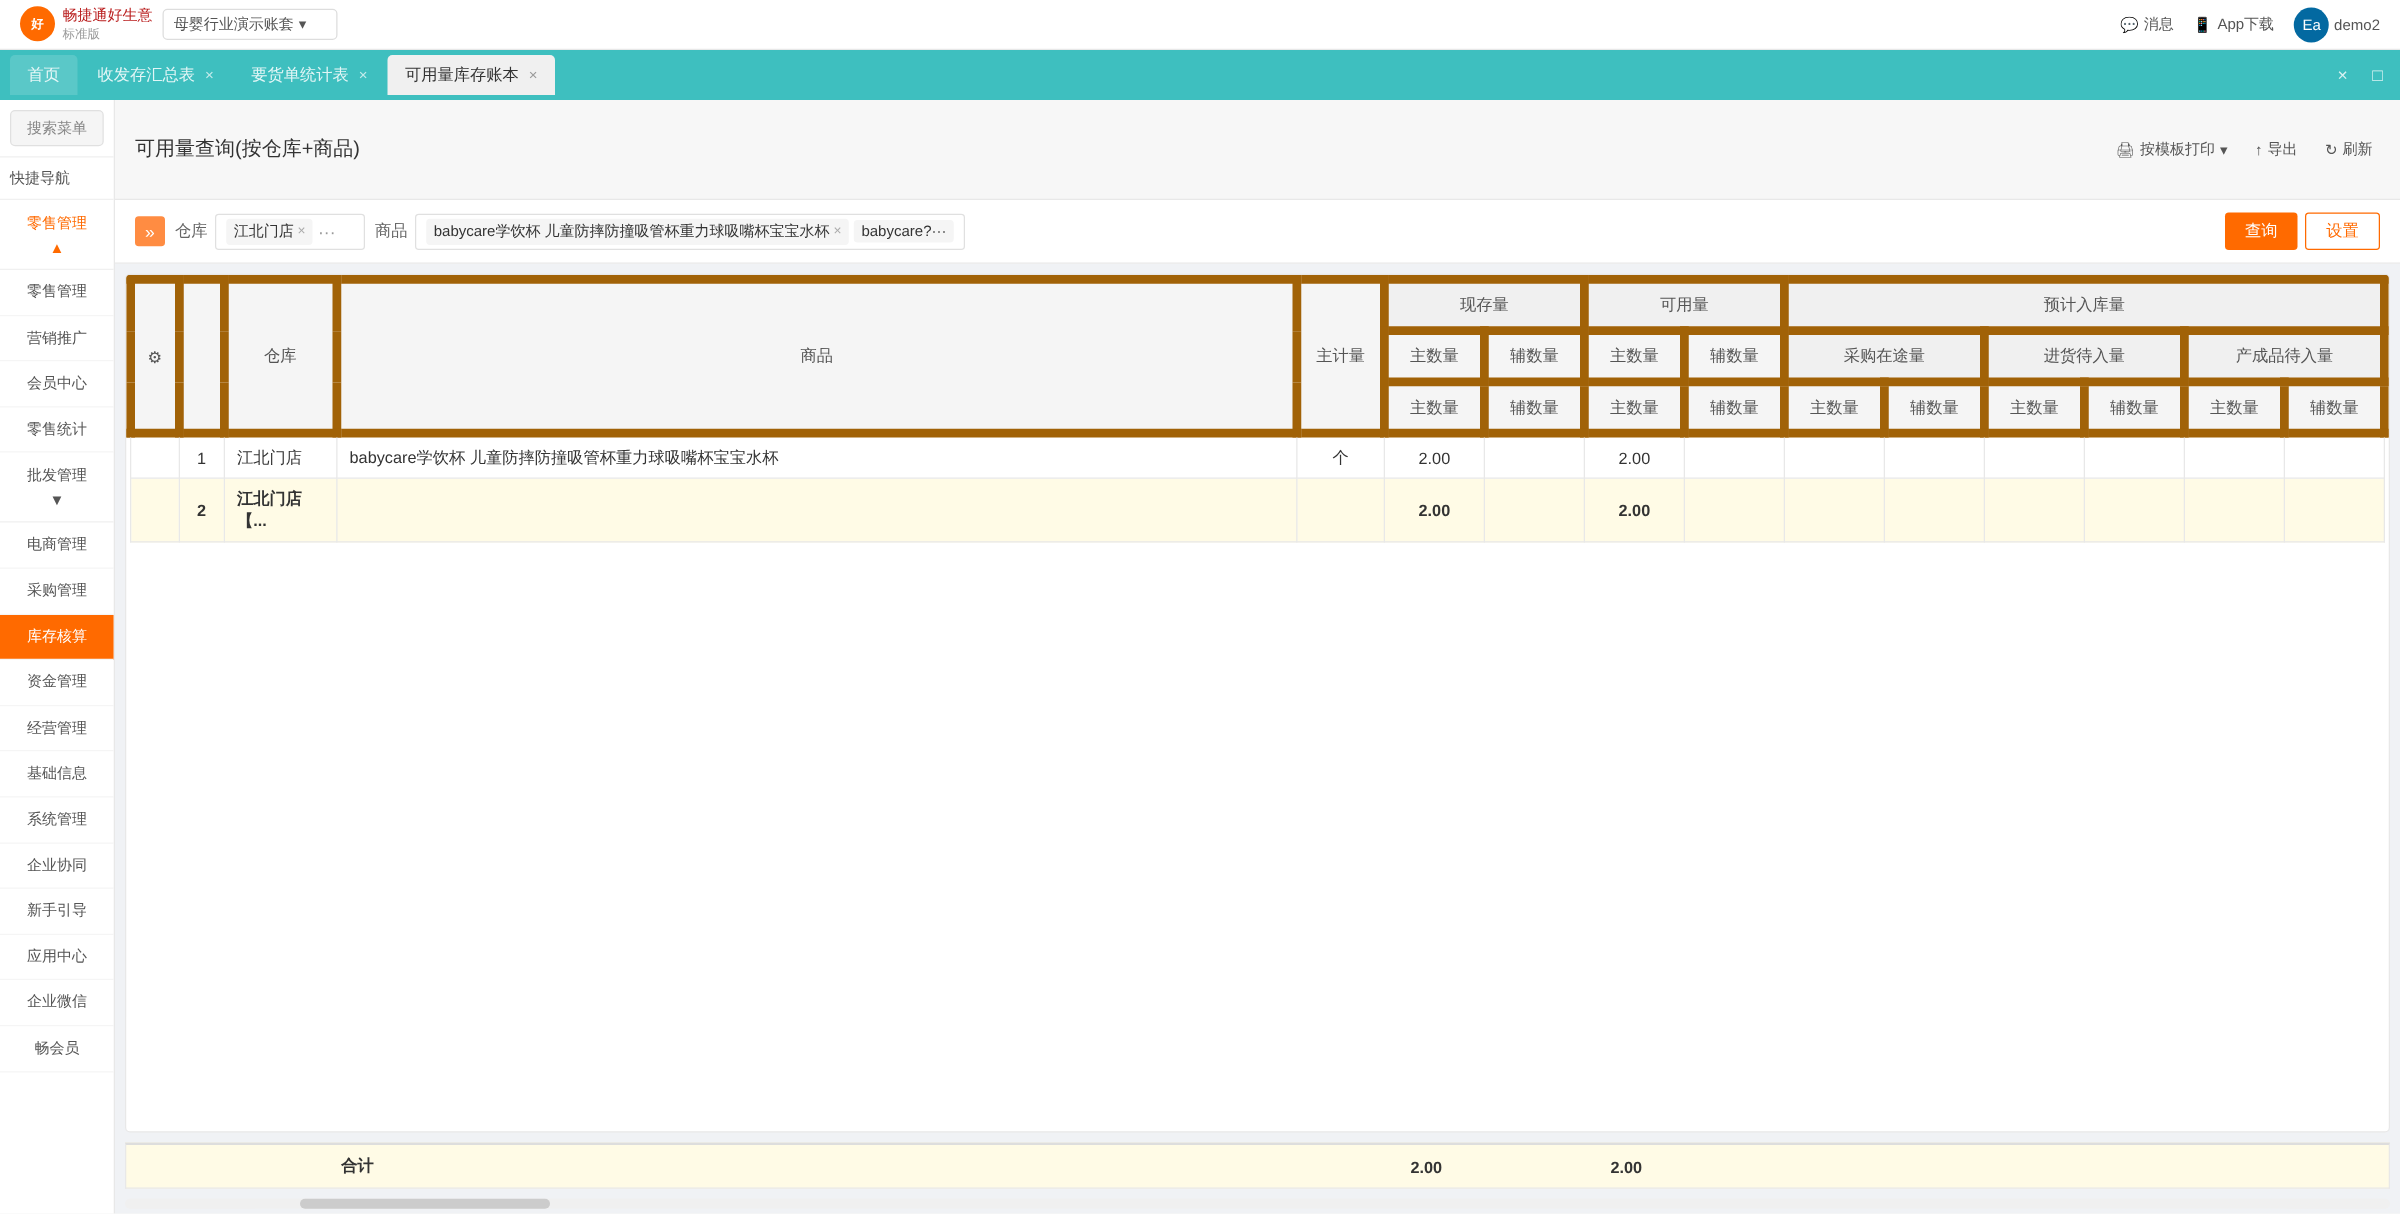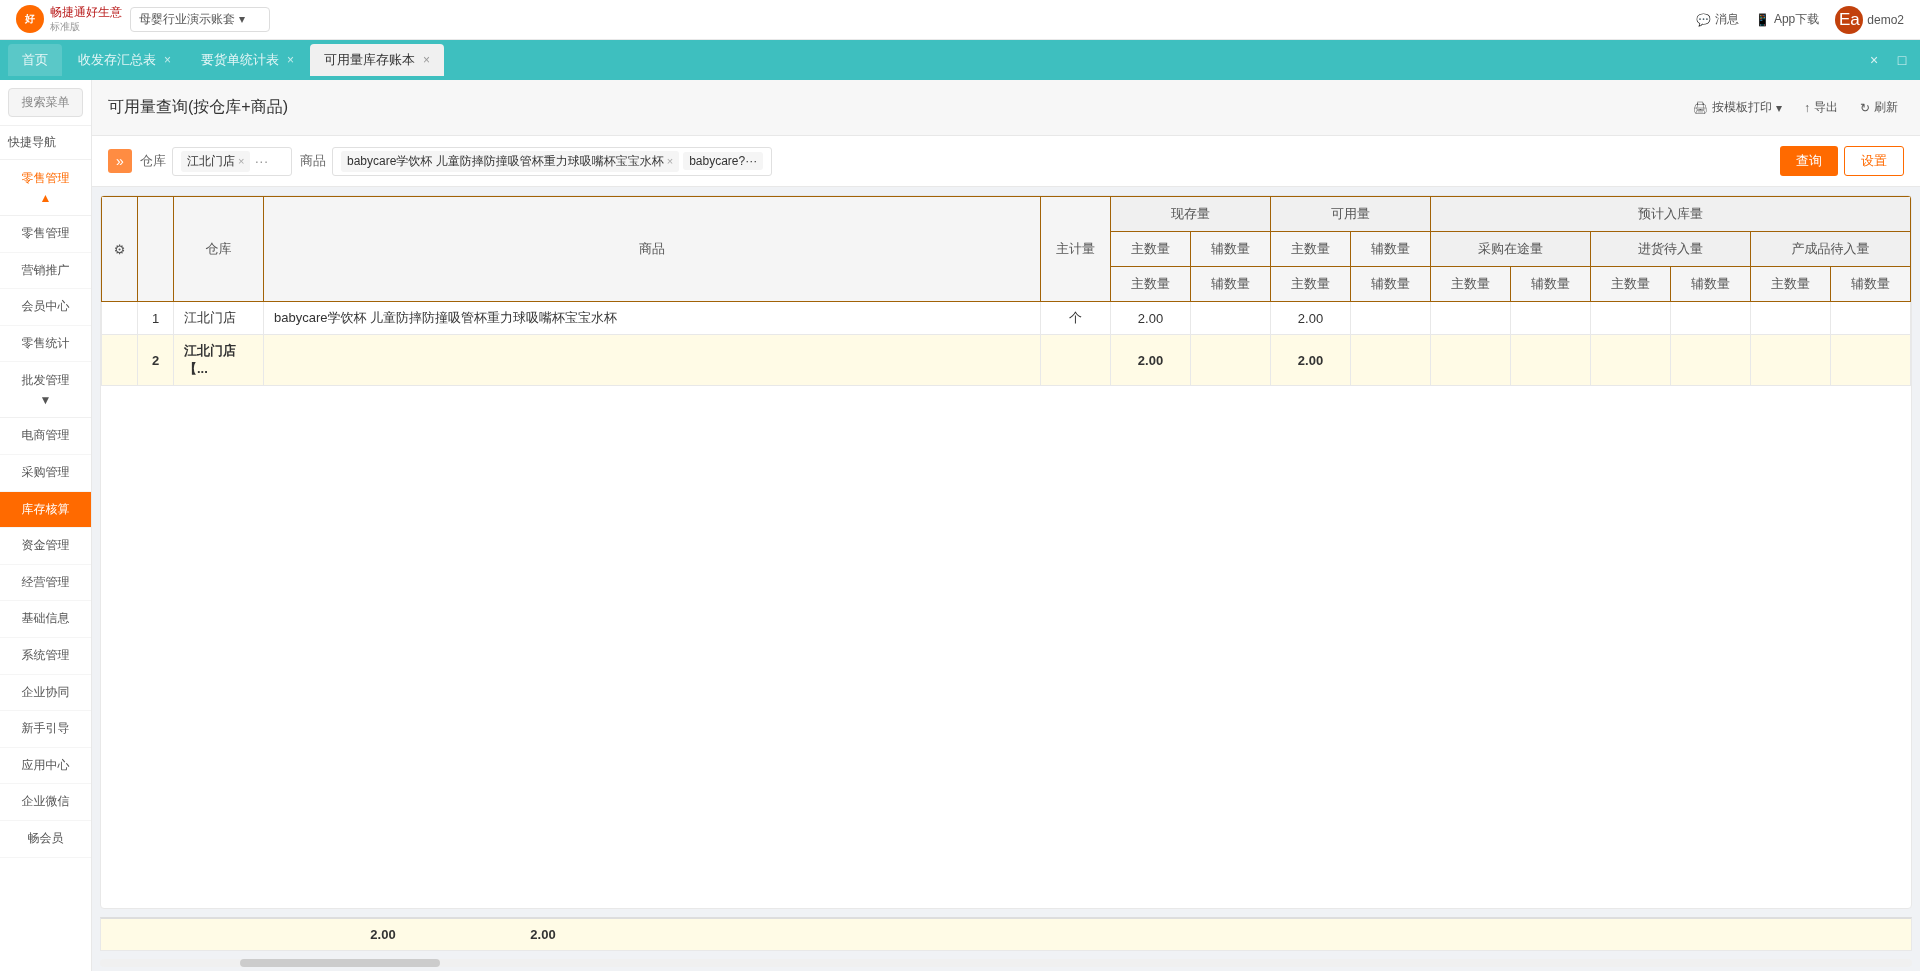--- a/index.html
+++ b/index.html
@@ -21,21 +21,21 @@
     .logo-icon { width: 28px; height: 28px; background: #ff6a00; border-radius: 50%; display: flex; align-items: center; justify-content: center; color: white; font-size: 10px; font-weight: bold; }
     .logo-text { font-size: 12px; color: #b91c1c; line-height: 1.2; }
     .logo-sub { font-size: 10px; color: #999; }
     .industry-selector {
       display: flex; align-items: center; gap: 4px;
       border: 1px solid #ddd; border-radius: 4px; padding: 3px 8px;
       cursor: pointer; color: #555; font-size: 12px; min-width: 140px;
     }
     .top-bar-right { display: flex; align-items: center; gap: 16px; }
     .top-bar-action { display: flex; align-items: center; gap: 4px; color: #555; font-size: 12px; cursor: pointer; }
-    .avatar { width: 28px; height: 28px; border-radius: 50%; background: #c2410c; display: flex; align-items: center; justify-content: center; color: white; font-size: 17px; }
+    .avatar { width: 28px; height: 28px; border-radius: 50%; background: #0369a1; display: flex; align-items: center; justify-content: center; color: white; font-size: 12px; }
 
     
     .nav-tabs {
       height: 40px;
       background: #3ebfbf;
       display: flex;
       align-items: center;
       padding: 0 8px;
       flex-shrink: 0;
       gap: 2px;
@@ -102,21 +102,21 @@
       flex: 1;
       display: flex;
       flex-direction: column;
       overflow: hidden;
       background: #f0f2f5;
     }
 
     
     .page-header {
       background: #f7f7f7;
-      padding: 16px 16px;
+      padding: 28px 16px;
       display: flex;
       align-items: center;
       justify-content: space-between;
       border-bottom: 1px solid #e8e8e8;
     }
     .page-title { font-size: 16px; color: #333; font-weight: normal; }
     .page-actions { display: flex; align-items: center; gap: 10px; }
     .page-action-btn {
       display: flex; align-items: center; gap: 4px;
       color: #555; font-size: 12px; cursor: pointer; padding: 3px 6px;
@@ -176,21 +176,21 @@
       width: 100%;
       border-collapse: collapse;
       font-size: 13px;
     }
     thead tr { background: #f5f5f5; }
     th {
       padding: 8px 10px;
       text-align: center;
       color: #555;
       font-weight: normal;
-      border: 1px solid #a16207;
+      border: 7px solid #a16207;
       white-space: nowrap;
     }
     td {
       padding: 7px 10px;
       text-align: center;
       border: 1px solid #e8e8e8;
       color: #333;
     }
     .td-left { text-align: left; }
     .row-odd { background: #fff; }
@@ -490,20 +490,21 @@
             <td></td>
           </tr>
         </tbody>
       </table>
     </div>
 
     <div class="table-footer">
       <span style="width:36px;display:inline-block;"></span>
       <span style="width:36px;display:inline-block;"></span>
       <span style="width:90px;display:inline-block;"></span>
+      <span style="flex:1;display:inline-block;">合计</span>
       <span style="width:70px;display:inline-block;"></span>
       <span style="width:80px;display:inline-block;text-align:center;">2.00</span>
       <span style="width:80px;display:inline-block;"></span>
       <span style="width:80px;display:inline-block;text-align:center;">2.00</span>
       <span style="width:80px;display:inline-block;"></span>
       <span style="width:80px;display:inline-block;"></span>
       <span style="width:80px;display:inline-block;"></span>
       <span style="width:80px;display:inline-block;"></span>
       <span style="width:80px;display:inline-block;"></span>
       <span style="width:80px;display:inline-block;"></span>

